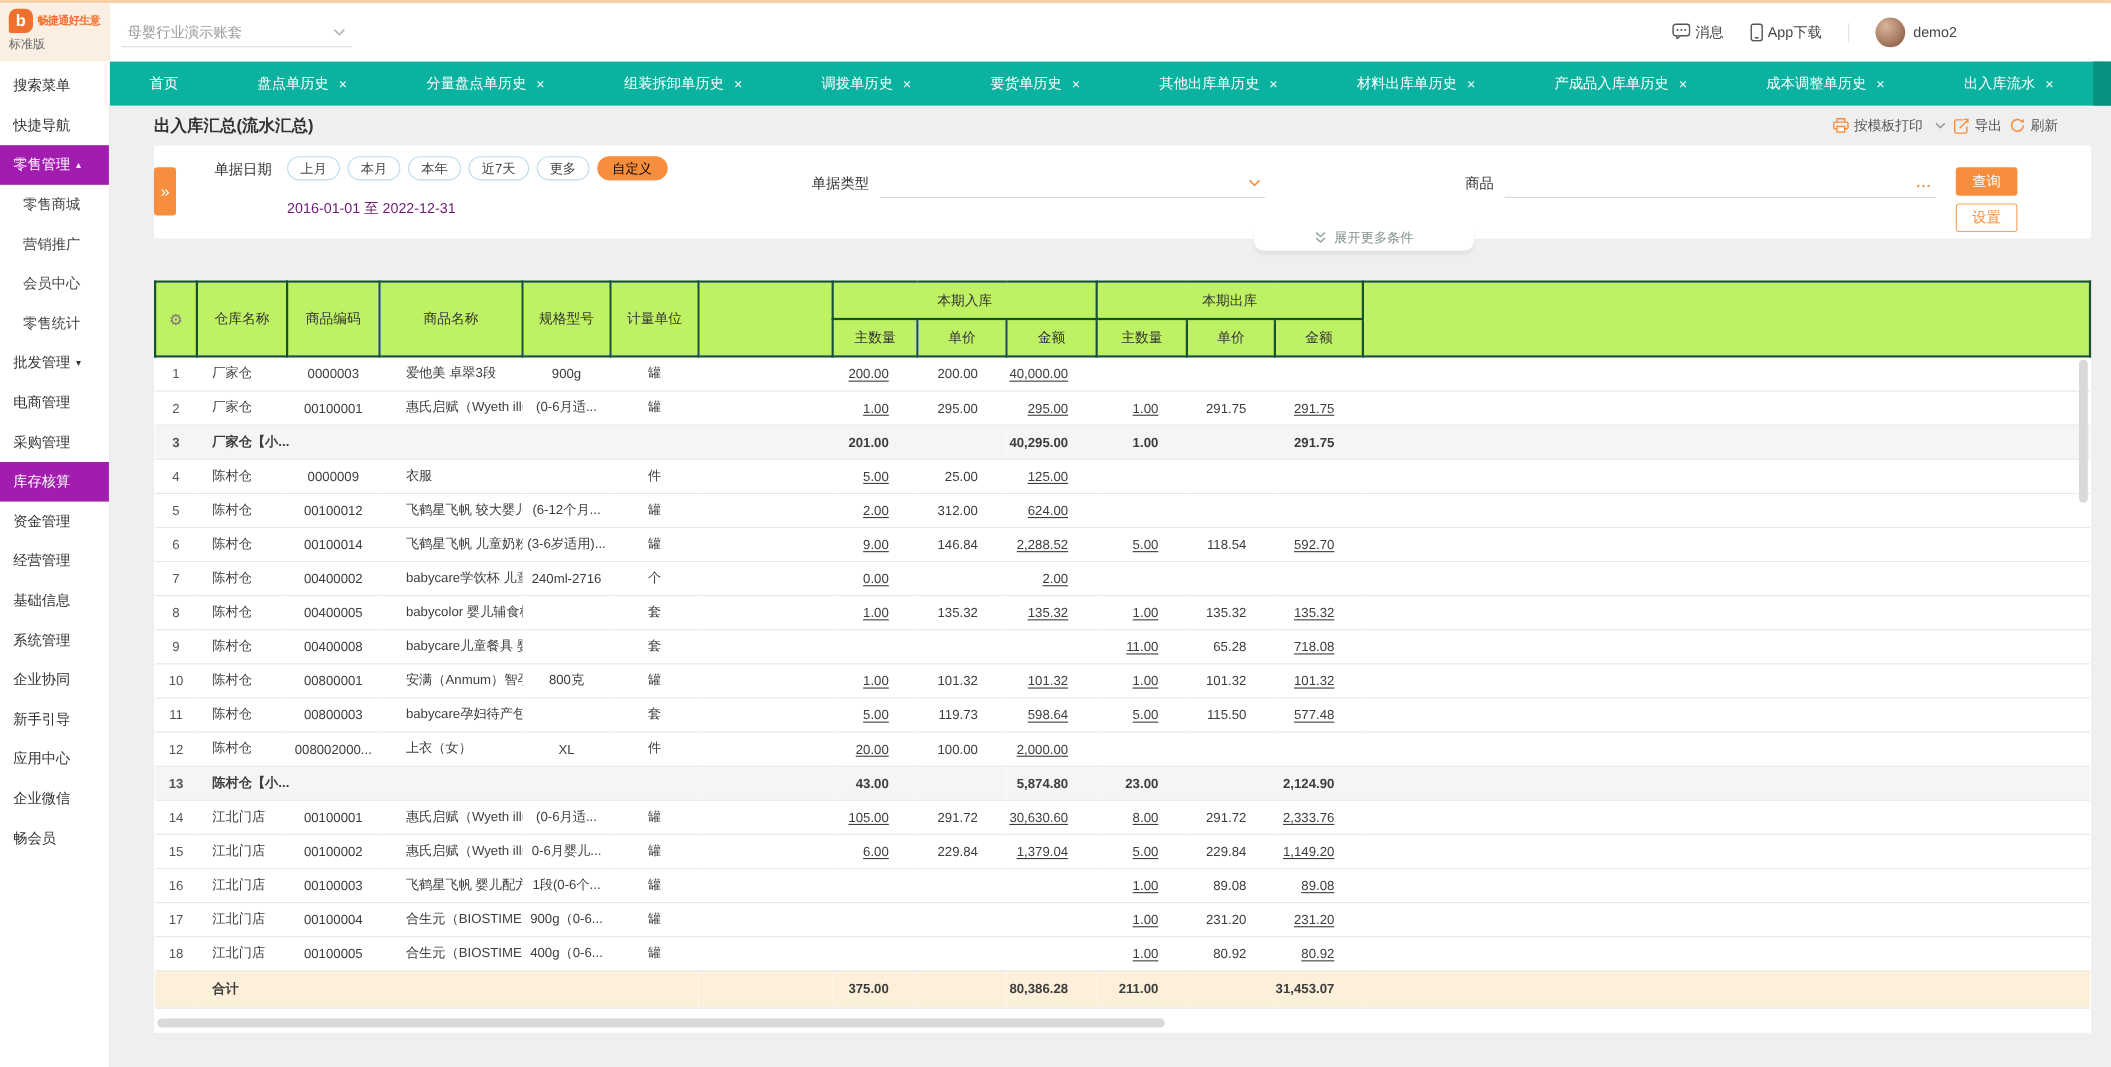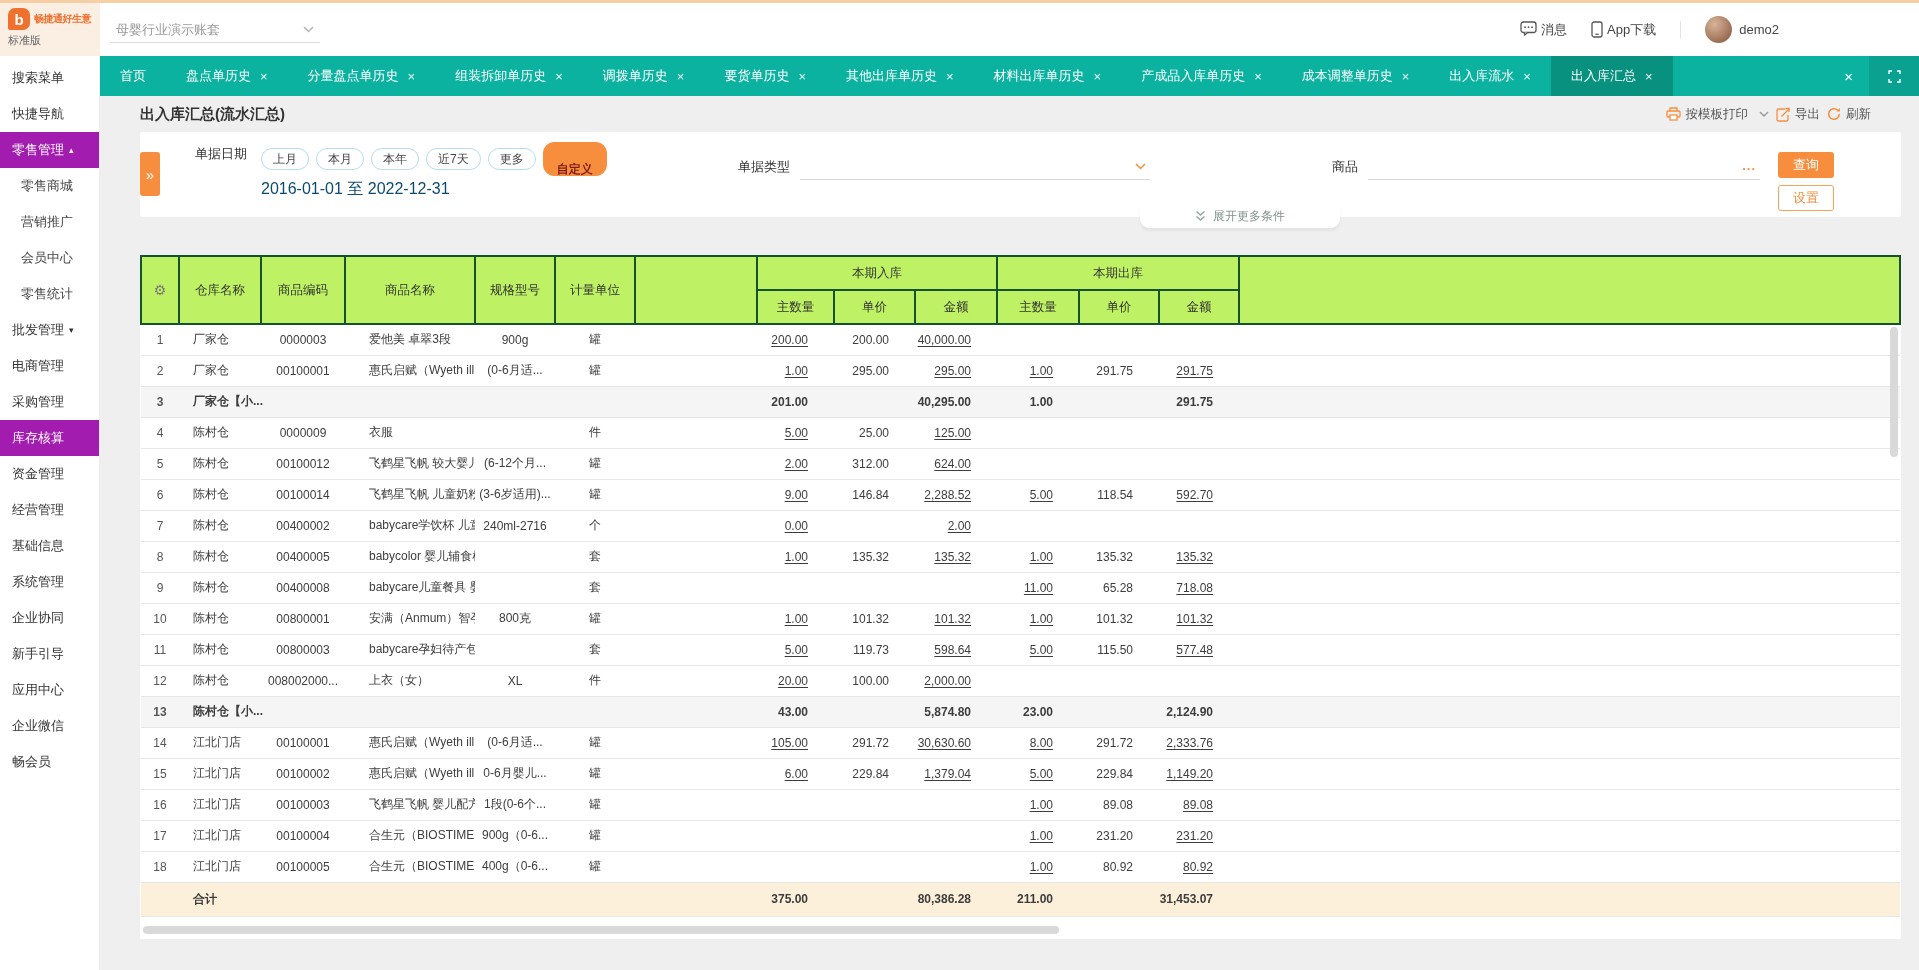--- a/index.html
+++ b/index.html
@@ -22,41 +22,41 @@
   
   .bodyrow{flex:1;display:flex;min-height:0}
   .sidebar{width:100px;background:#fff;border-right:1px solid #ececec;padding-top:4px;flex:none}
   .sb-item{height:36px;line-height:36px;padding-left:12px;font-size:13px;color:#333;cursor:pointer;white-space:nowrap}
   .sb-item.child{padding-left:21px;color:#454545}
   .sb-item.hl{background:#a21caf;color:#fff}
   .sb-item .caret{font-size:9px;margin-left:5px;vertical-align:1px}
   .main{flex:1;background:#efefef;display:flex;flex-direction:column;min-width:0}
   
   .tabbar{height:40px;background:#0cb2a0;display:flex;align-items:stretch;color:#fff;font-size:13px;flex:none}
-  .tab{display:flex;align-items:center;padding:0 20px;gap:9px;cursor:pointer;white-space:nowrap}
+  .tab{display:flex;align-items:center;padding:0 36px;gap:9px;cursor:pointer;white-space:nowrap}
   .tab.active{background:#08917f}
   .tab .x{font-size:13px;opacity:.95;cursor:pointer}
   .tabctrl{margin-left:auto;display:flex;align-items:stretch}
   .closeall{display:flex;align-items:center;padding:0 16px;font-size:15px;cursor:pointer}
   .fsbox{width:50px;background:#0aa190;display:flex;align-items:center;justify-content:center;cursor:pointer}
   
   .pagehead{height:36px;display:flex;align-items:center;padding:0 48px 0 40px;flex:none}
   .ptitle{font-size:15px;font-weight:bold;color:#333}
   .ptools{margin-left:auto;display:flex;align-items:center;gap:7px;font-size:12.5px;color:#555}
   .ptool{display:flex;align-items:center;gap:5px;cursor:pointer}
   .ptool .chev-g{margin-left:6px}
   
   .fcard{margin:0 18px 0 40px;background:#fff;height:85px;position:relative;flex:none;border-radius:2px}
   .collapse{position:absolute;left:0;top:20px;width:20px;height:44px;background:#f78e3e;color:#fff;border-radius:3px;display:flex;align-items:center;justify-content:center;font-size:15px;cursor:pointer}
   .flabel{font-size:13px;color:#333;white-space:nowrap}
   .f-date{position:absolute;left:55px;top:10px;display:flex;gap:14px}
   .pillrow{display:flex;gap:7px;align-items:center}
   .pill{height:22px;line-height:20px;padding:0 11px;border:1px solid #b8dcee;border-radius:11px;font-size:12px;color:#444;background:#fff;cursor:pointer;white-space:nowrap}
-  .pill.sel{background:#f78e3e;border-color:#f78e3e;color:#7f1d1d;font-weight:bold;padding:16px 13px}
-  .daterange{margin-top:3px;font-size:16px;color:#0c4a6e}
+  .pill.sel{background:#f78e3e;border-color:#f78e3e;color:#000000;font-weight:normal;padding:0 13px}
+  .daterange{margin-top:17px;font-size:13px;color:#701a75}
   .f-field{position:absolute;top:26px;display:flex;align-items:flex-start;gap:10px}
   .uline{border-bottom:1px solid #d9d9d9;height:22px;position:relative;cursor:pointer}
   .uline .rico{position:absolute;right:4px;top:5px}
   .dots{color:#f78e3e;font-weight:bold;letter-spacing:1px;font-size:13px;position:absolute;right:4px;top:0}
   .fbtns{position:absolute;right:67px;top:20px;display:flex;flex-direction:column;gap:7px}
   .btn{width:56px;height:26px;border-radius:3px;font-size:13px;display:flex;align-items:center;justify-content:center;cursor:pointer}
   .btn.primary{background:#f78e3e;color:#fff}
   .btn.ghost{background:#fff;color:#f78e3e;border:1px solid #f7a259}
   .expandmore{position:absolute;left:1000px;bottom:-11px;width:200px;height:24px;background:#fff;border-radius:0 0 9px 9px;display:flex;align-items:center;justify-content:center;gap:7px;font-size:12px;color:#84928f;cursor:pointer;box-shadow:0 3px 3px rgba(0,0,0,.05)}
   

